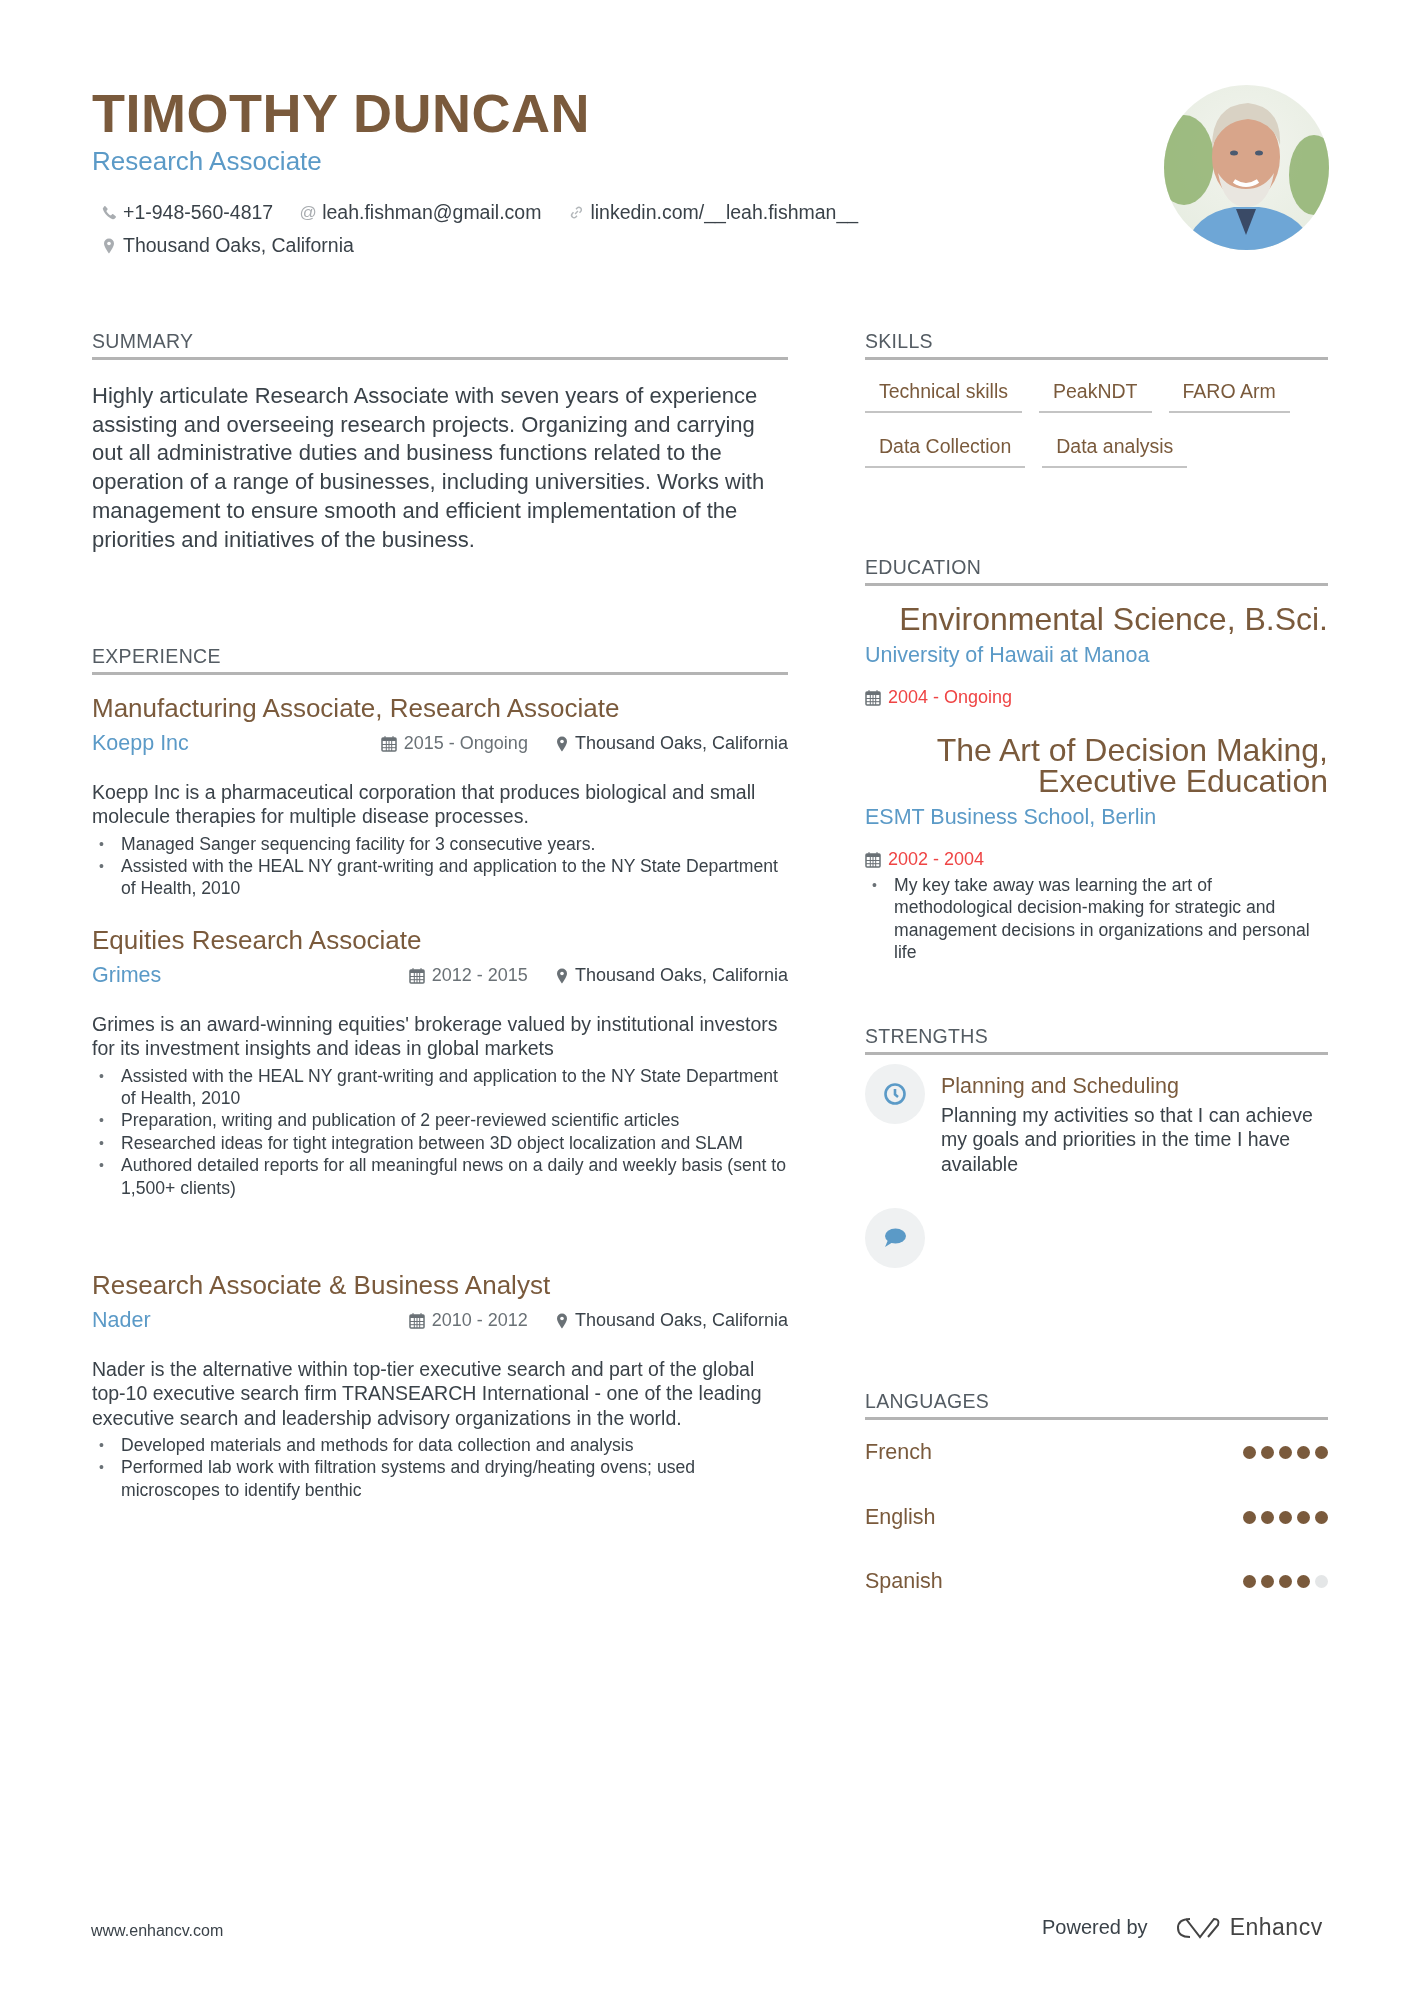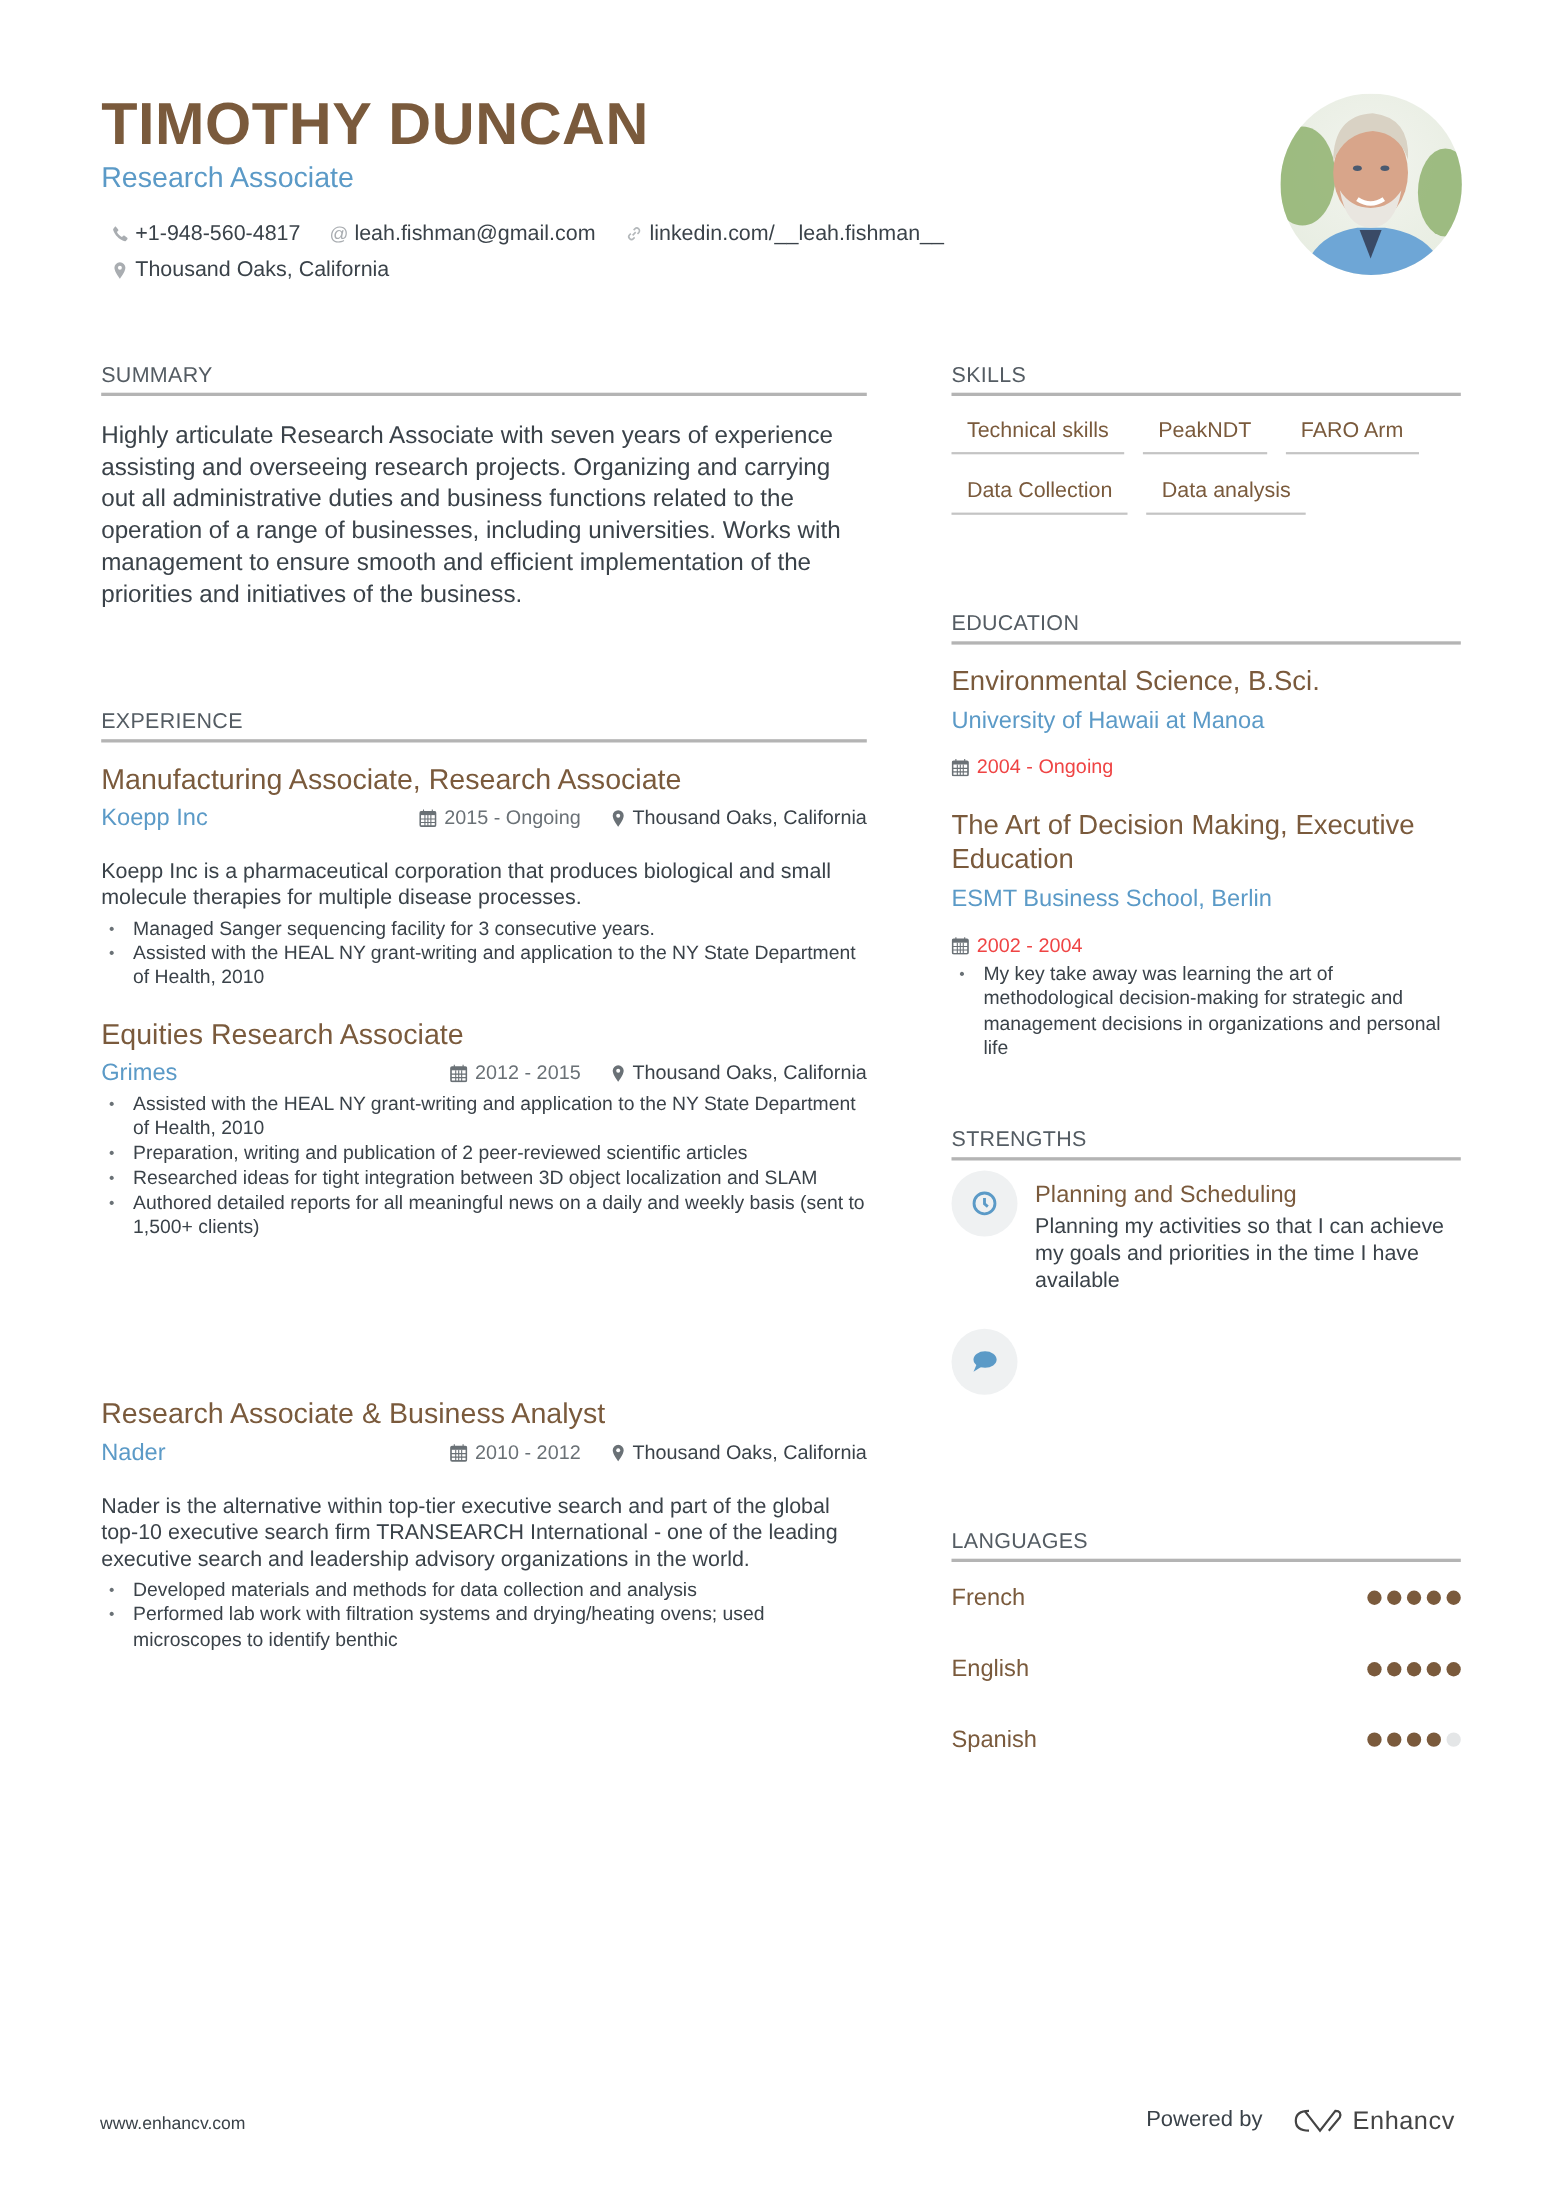--- a/index.html
+++ b/index.html
@@ -30,21 +30,21 @@
   .mi { margin-right: 7px; display: inline-flex; color: #6a7176; }
   .job-desc { font-size: 19.5px; line-height: 24.3px; margin-top: 24px; color: #3a4249; }
   .bullets { list-style: none; margin-top: 4px; }
   .bullets li { position: relative; padding-left: 29px; font-size: 17.6px; line-height: 22.4px; color: #3a4249; }
   .bullets li::before { content: "•"; position: absolute; left: 7px; top: 0; color: #6a7176; font-size: 14px; }
 
   .tags { display: flex; flex-wrap: wrap; margin-top: 20px; }
   .tag { font-size: 19.5px; color: #7a5a3c; padding: 0 14px 8px 14px; border-bottom: 2px solid #c4c4c4; margin-right: 17px; margin-bottom: 22px; white-space: nowrap; }
 
   .edu { position: absolute; left: 0; width: 463px; }
-  .edu-degree { font-size: 25px; line-height: 31px; color: #7a5a3c; }
+  .edu-degree { font-size: 32px; line-height: 31px; color: #7a5a3c; text-align: right; }
   .edu-school { font-size: 21.5px; color: #5b9ac7; margin-top: 8px; }
   .edu-date { font-size: 18px; color: #ef4444; margin-top: 19px; display: flex; align-items: center; }
 
   .strength { position: absolute; left: 0; width: 463px; display: flex; }
   .s-icon { width: 60px; height: 60px; border-radius: 50%; background: #eff1f2; display: flex; align-items: center; justify-content: center; flex-shrink: 0; margin-right: 16px; margin-top: -10px; }
   .s-title { font-size: 21.5px; color: #7a5a3c; }
   .s-desc { font-size: 19.5px; line-height: 24.3px; margin-top: 4px; color: #3a4249; }
 
   .lang { position: absolute; left: 0; width: 463px; display: flex; justify-content: space-between; align-items: center; }
   .lang-name { font-size: 21.5px; color: #7a5a3c; }
@@ -185,20 +185,21 @@
           <span class="mi">
               <svg width="12" height="16" viewBox="0 0 12 16">
                 <path d="M6 0.5a5 5 0 015 5c0 3.6-5 10-5 10s-5-6.4-5-10a5 5 0 015-5z" fill="#6a7176"></path>
                 <circle cx="6" cy="5.5" r="1.8" fill="#fff"></circle>
               </svg>
             </span>
           <span>Thousand Oaks, California</span>
         </div>
       </div>
     </div>
+    <div class="job-desc">Grimes is an award-winning equities' brokerage valued by institutional investors for its investment insights and ideas in global markets</div>
     <ul class="bullets">
       <li>Assisted with the HEAL NY grant-writing and application to the NY State Department of Health, 2010</li>
       <li>Preparation, writing and publication of 2 peer-reviewed scientific articles</li>
       <li>Researched ideas for tight integration between 3D object localization and SLAM</li>
       <li>Authored detailed reports for all meaningful news on a daily and weekly basis (sent to 1,500+ clients)</li>
     </ul>
   </div>
 </div>
 
 <div class="abs left-col" style="top:1270px;">

